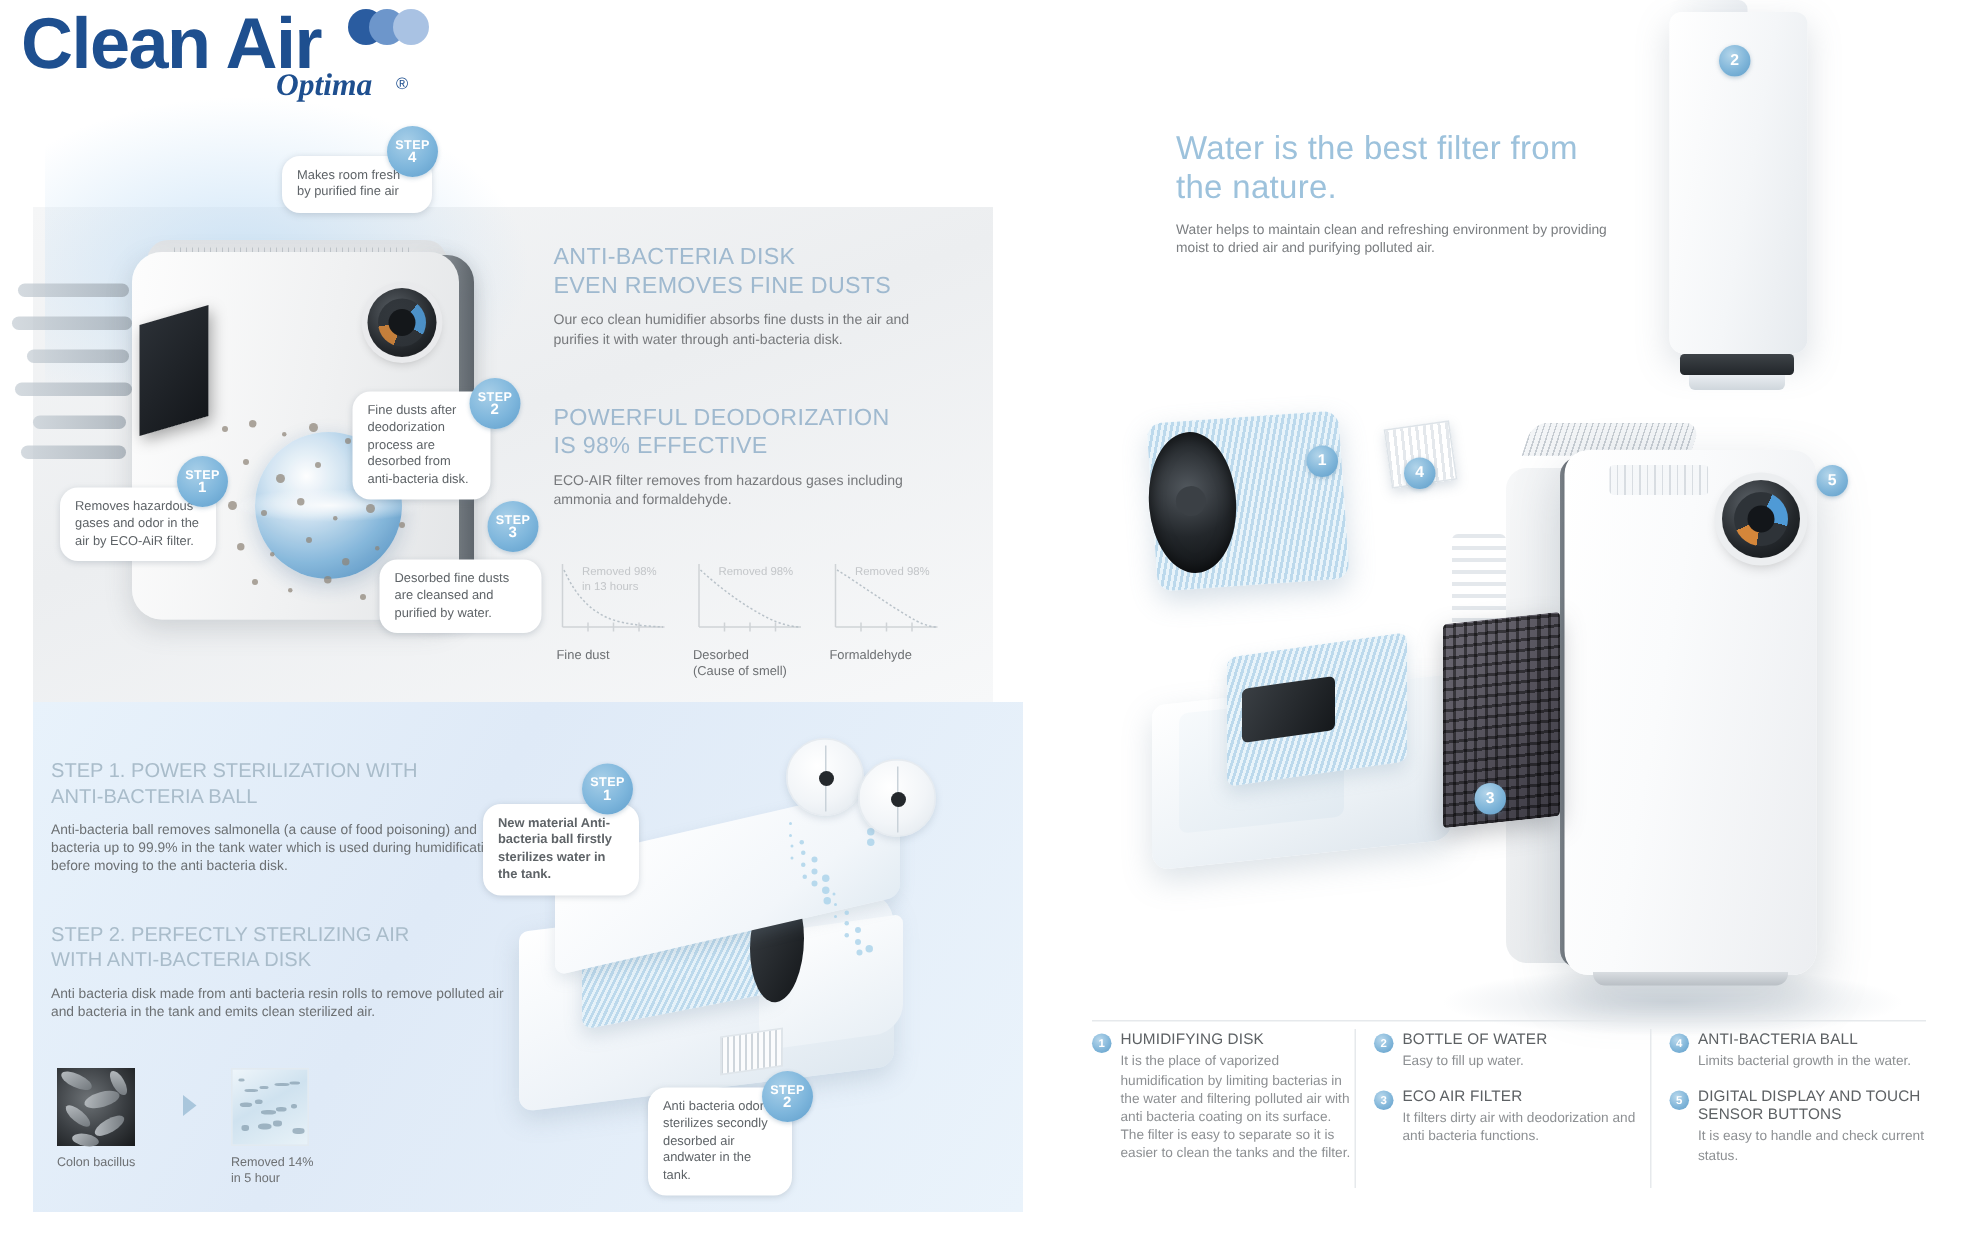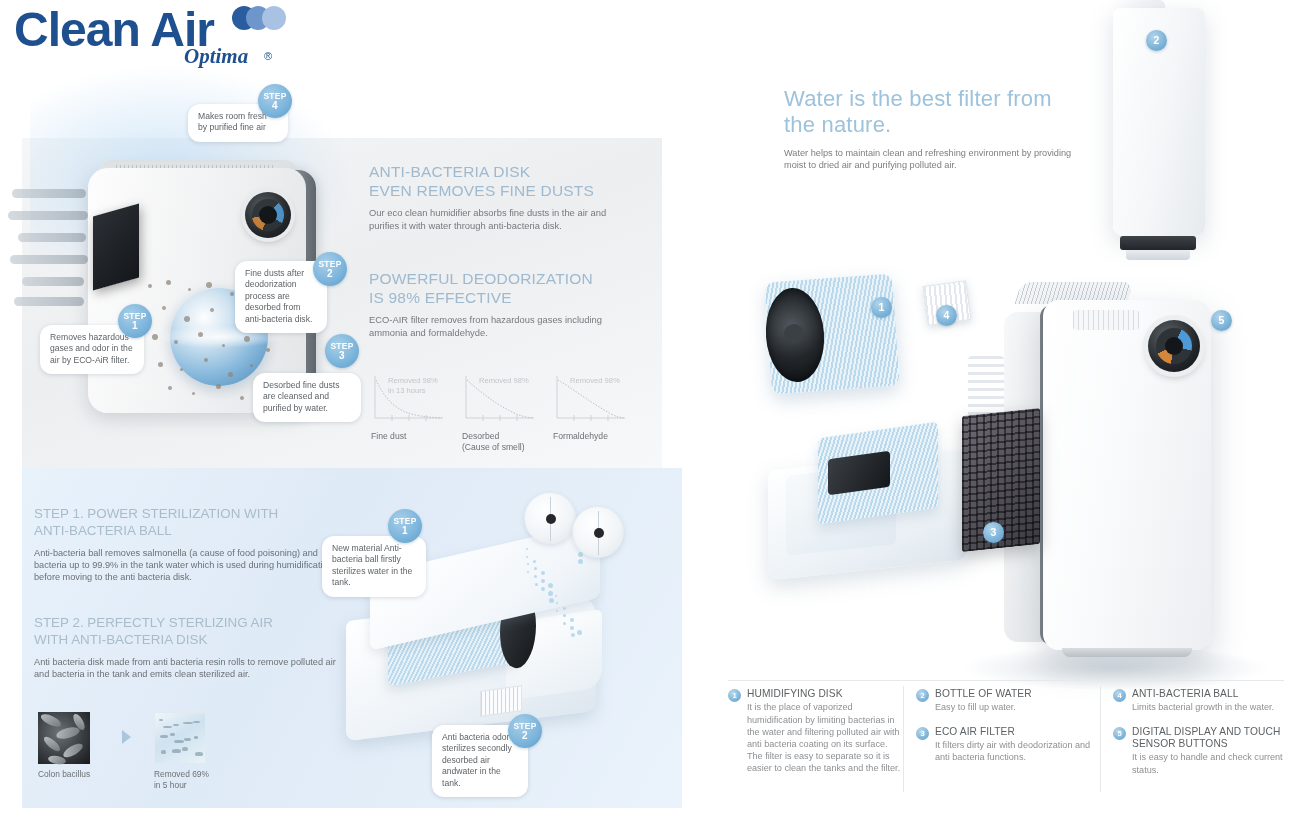--- a/index.html
+++ b/index.html
@@ -686,21 +686,21 @@
   </div>
 
   <div class="sec-s2">
     <div class="h-step">
       <div>STEP 2. PERFECTLY STERLIZING AIR</div>
       <div>WITH ANTI-BACTERIA DISK</div>
     </div>
     <div class="p-step">Anti bacteria disk made from anti bacteria resin rolls to remove polluted air and bacteria in the tank and emits clean sterilized air.</div>
   </div>
 
-  <div class="bubble" style="left:322px; top:536px; width:104px;">
+  <div class="bubble" style="left:322px; top:536px; width:104px;font-weight:bold;">
     <span>New material Anti-bacteria ball firstly sterilizes water in the tank.</span>
     <svg class="tail" style="left:-7px; top:12px;" width="12" height="14" viewBox="0 0 12 14">
         <path d="M12 0 L0 7 L12 12 Z" fill="#ffffff"></path>
       </svg>
   </div>
   <div class="step-badge" style="left:388px; top:509px;">
     <span>STEP</span>
     <em>1</em>
   </div>
 
@@ -736,21 +736,21 @@
         <i style="left:28px;top:9px;width:10px;height:2px;"></i>
         <i style="left:39px;top:23px;width:4px;height:3px;"></i>
         <i style="left:6px;top:37px;width:5px;height:4px;"></i>
         <i style="left:18px;top:11px;width:6px;height:2px;"></i>
         <i style="left:29px;top:25px;width:7px;height:3px;"></i>
         <i style="left:40px;top:39px;width:8px;height:4px;"></i>
         <i style="left:8px;top:13px;width:9px;height:2px;"></i>
         <i style="left:19px;top:27px;width:10px;height:3px;"></i>
       </div>
     <div class="micro-cap" style="left:116px; width:96px;">
-      <div>Removed 69%</div>
+      <div>Removed 14%</div>
       <div>in 5 hour</div>
     </div>
   </div>
 
   <div class="right-title">
     <h2>
       <span>Water is the best filter from</span><br>
       <span>the nature.</span>
     </h2>
     <p>Water helps to maintain clean and refreshing environment by providing moist to dried air and purifying polluted air.</p>

